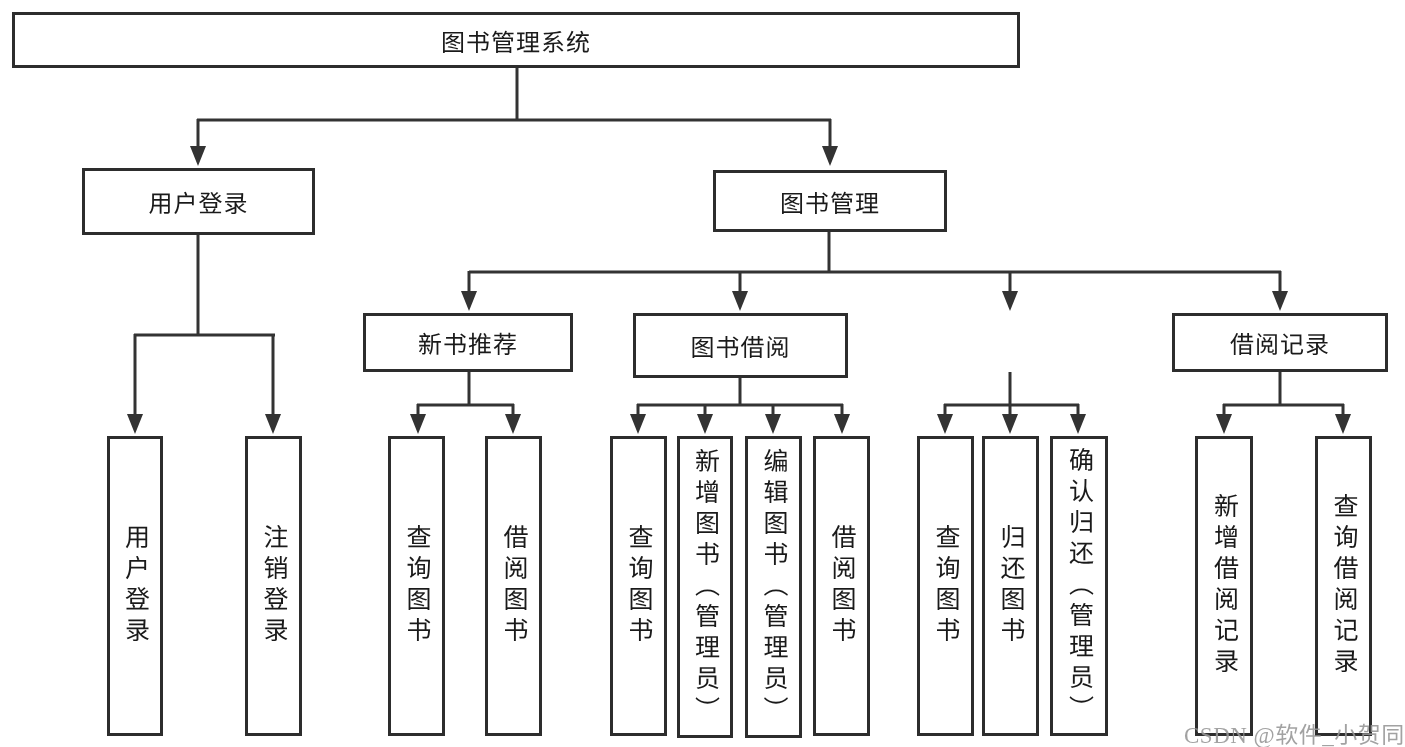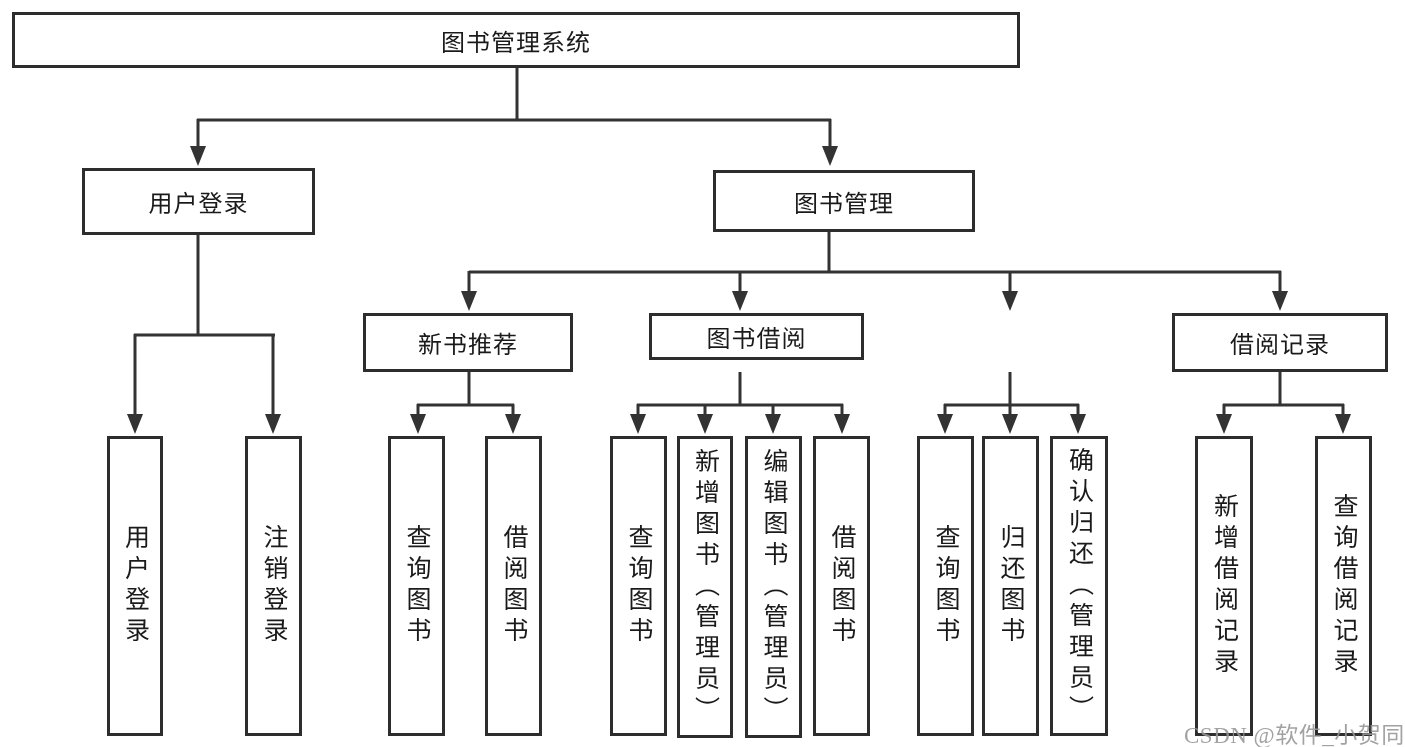--- a/index.html
+++ b/index.html
@@ -142,24 +142,24 @@
       <line x1="1224" y1="404" x2="1224" y2="418"></line>
       <line x1="1343" y1="404" x2="1343" y2="418"></line>
       <polygon points="1216,414 1232,414 1224,434"></polygon>
       <polygon points="1335,414 1351,414 1343,434"></polygon>
     </g>
   </svg>
 
   <div class="box" style="left:12px; top:12px; width:1008px; height:56px;">图书管理系统</div>
 
   <div class="box" style="left:82px; top:168px; width:233px; height:67px;">用户登录</div>
-  <div class="box" style="left:713px; top:170px; width:262px; height:62px;">图书管理</div>
+  <div class="box" style="left:713px; top:170px; width:234px; height:62px;">图书管理</div>
 
   <div class="box" style="left:363px; top:313px; width:210px; height:59px;text-align:center;">新书推荐</div>
-  <div class="box" style="left:633px; top:313px; width:215px; height:47px;margin-left:16px;">图书借阅</div>
+  <div class="box" style="left:633px; top:313px; width:215px; height:65px;">图书借阅</div>
   <div class="box" style="left:1172px; top:313px; width:216px; height:59px;">借阅记录</div>
 
   <div class="box leaf" style="left:107px; top:436px; width:56px; height:300px;">用户登录</div>
   <div class="box leaf" style="left:245px; top:436px; width:57px; height:300px;">注销登录</div>
 
   <div class="box leaf" style="left:388px; top:436px; width:57px; height:300px;">查询图书</div>
   <div class="box leaf" style="left:485px; top:436px; width:57px; height:300px;">借阅图书</div>
 
   <div class="box leaf" style="left:610px; top:436px; width:57px; height:300px;">查询图书</div>
   <div class="box leaf" style="left:677px; top:436px; width:56px; height:302px;">新增图书（管理员）</div>

